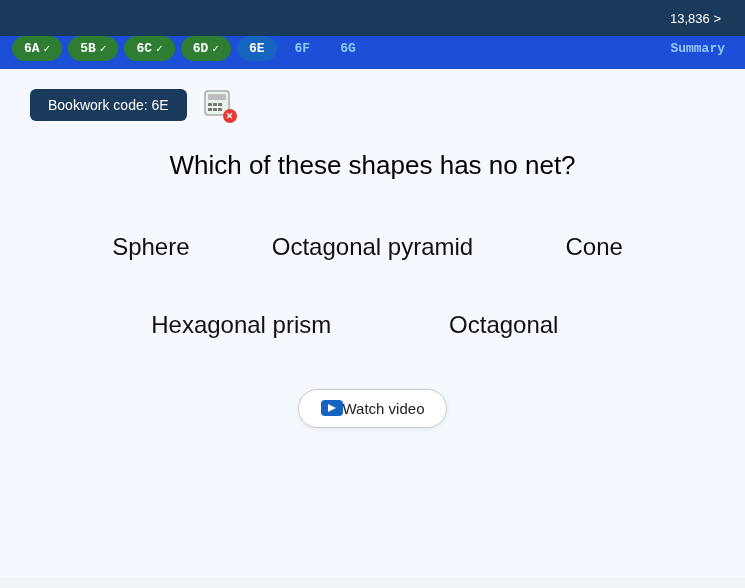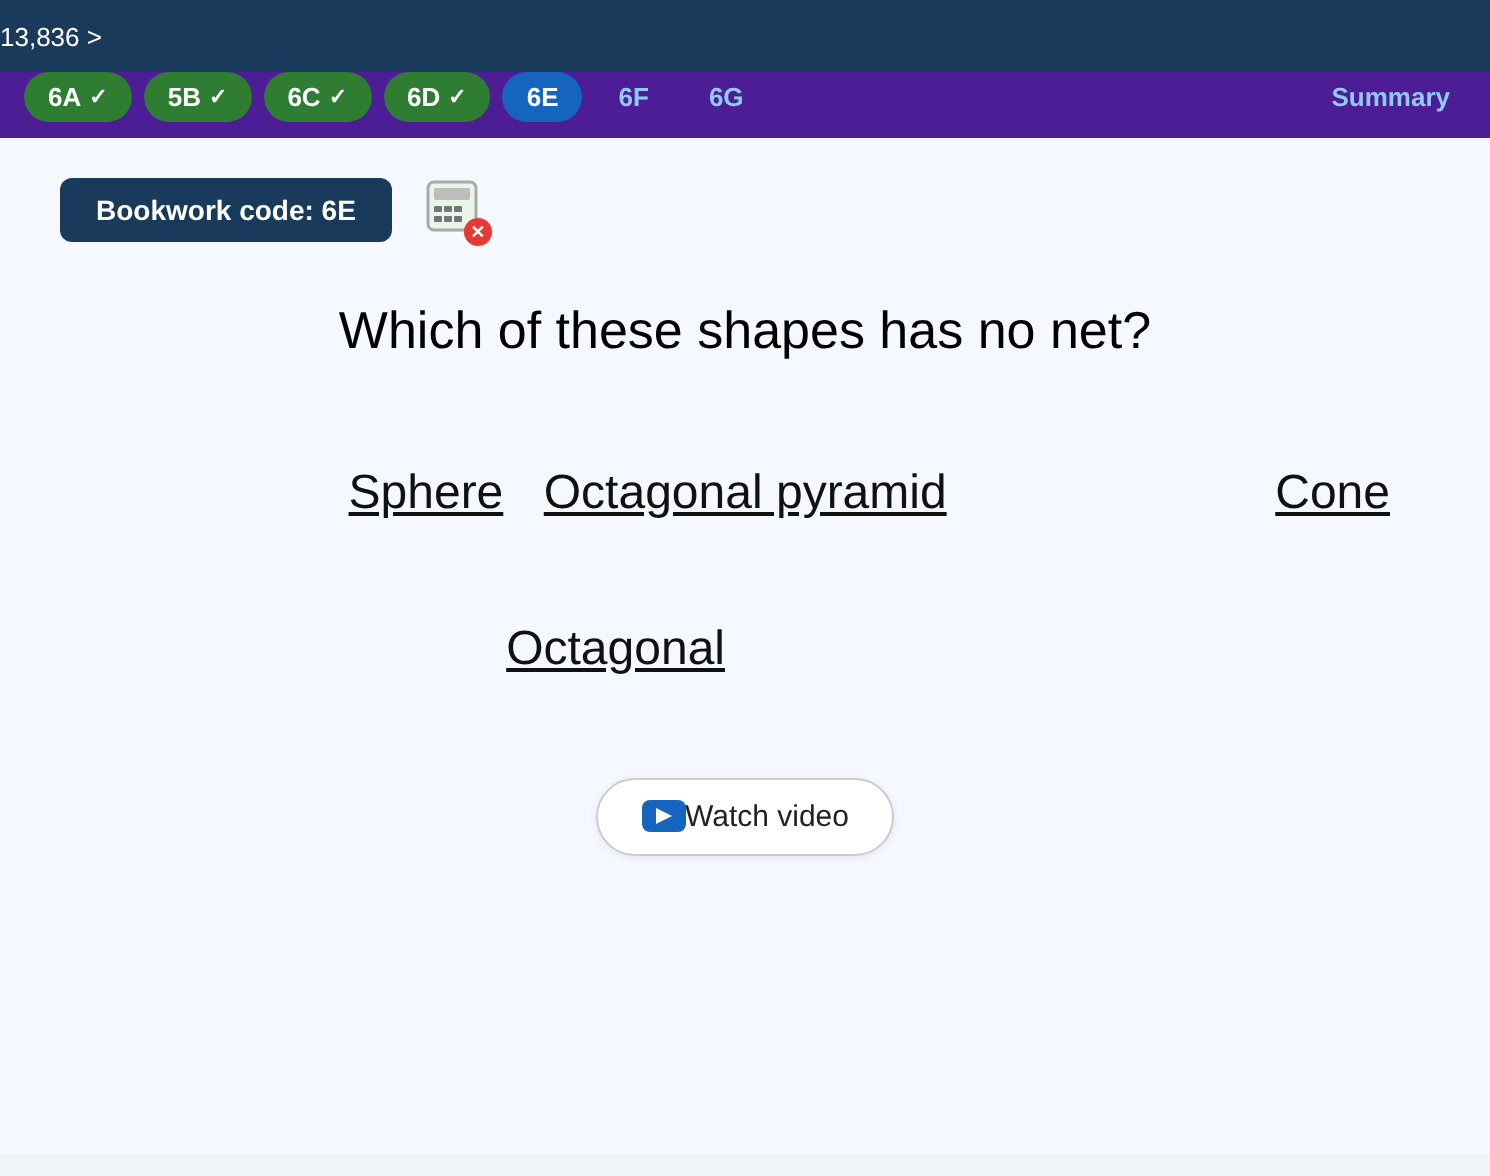--- a/index.html
+++ b/index.html
@@ -12,37 +12,38 @@
       overflow: hidden;
       position: relative;
     }
 
     
     .top-bar {
       background: #1a3a5c;
       height: 36px;
       display: flex;
       align-items: center;
-      justify-content: flex-start;
-      padding-right: 12px;
+      justify-content: flex-end;
+      padding-right: 24px;
     }
 
     .score {
       color: white;
       font-size: 13px;
       font-weight: 500;
     }
 
     
     .nav-tabs {
-      background: #4c1d95;
+      background: #1d4ed8;
       display: flex;
       align-items: center;
       padding: 0 12px 8px 12px;
       gap: 6px;
+      font-family: Liberation Mono, monospace;
     }
 
     .nav-tab {
       display: flex;
       align-items: center;
       gap: 4px;
       padding: 5px 12px;
       border-radius: 20px;
       font-size: 13px;
       font-weight: 600;
@@ -92,21 +93,21 @@
       gap: 16px;
       margin-bottom: 28px;
     }
 
     .bookwork-badge {
       background: #1a3a5c;
       color: white;
       padding: 8px 18px;
       border-radius: 6px;
       font-size: 14px;
-      font-weight: 700;
+      font-weight: 400;
     }
 
     .calculator-info {
       display: flex;
       align-items: center;
       gap: 6px;
       font-size: 13px;
       color: #444;
     }
 
@@ -160,25 +161,24 @@
       grid-template-columns: 1fr 1fr 1fr;
       gap: 24px 0;
       margin-bottom: 30px;
       padding: 0 10px;
     }
 
     .answer-item {
       font-size: 24px;
       color: #111;
       cursor: pointer;
-      text-align: right;
+      text-align: center;
       padding: 10px;
       border-radius: 8px;
       transition: background 0.15s;
-      text-decoration: underline;
     }
 
     
     .answers-row2 {
       display: grid;
       grid-template-columns: 1fr 1fr;
       gap: 0;
       margin: 0 80px 40px 80px;
     }
 
@@ -291,20 +291,23 @@
     <div class="answer-item">
       <span>Octagonal pyramid</span>
     </div>
     <div class="answer-item">
       <span>Cone</span>
     </div>
   </div>
 
   <div class="answers-row2">
     <div class="answer-item">
+      <span>Hexagonal prism</span>
+    </div>
+    <div class="answer-item">
       <span>Octagonal</span>
     </div>
   </div>
 
   <div class="btn-row">
     <button class="watch-video-btn">
       <div class="video-icon"></div>
       <span>Watch video</span>
     </button>
   </div>

